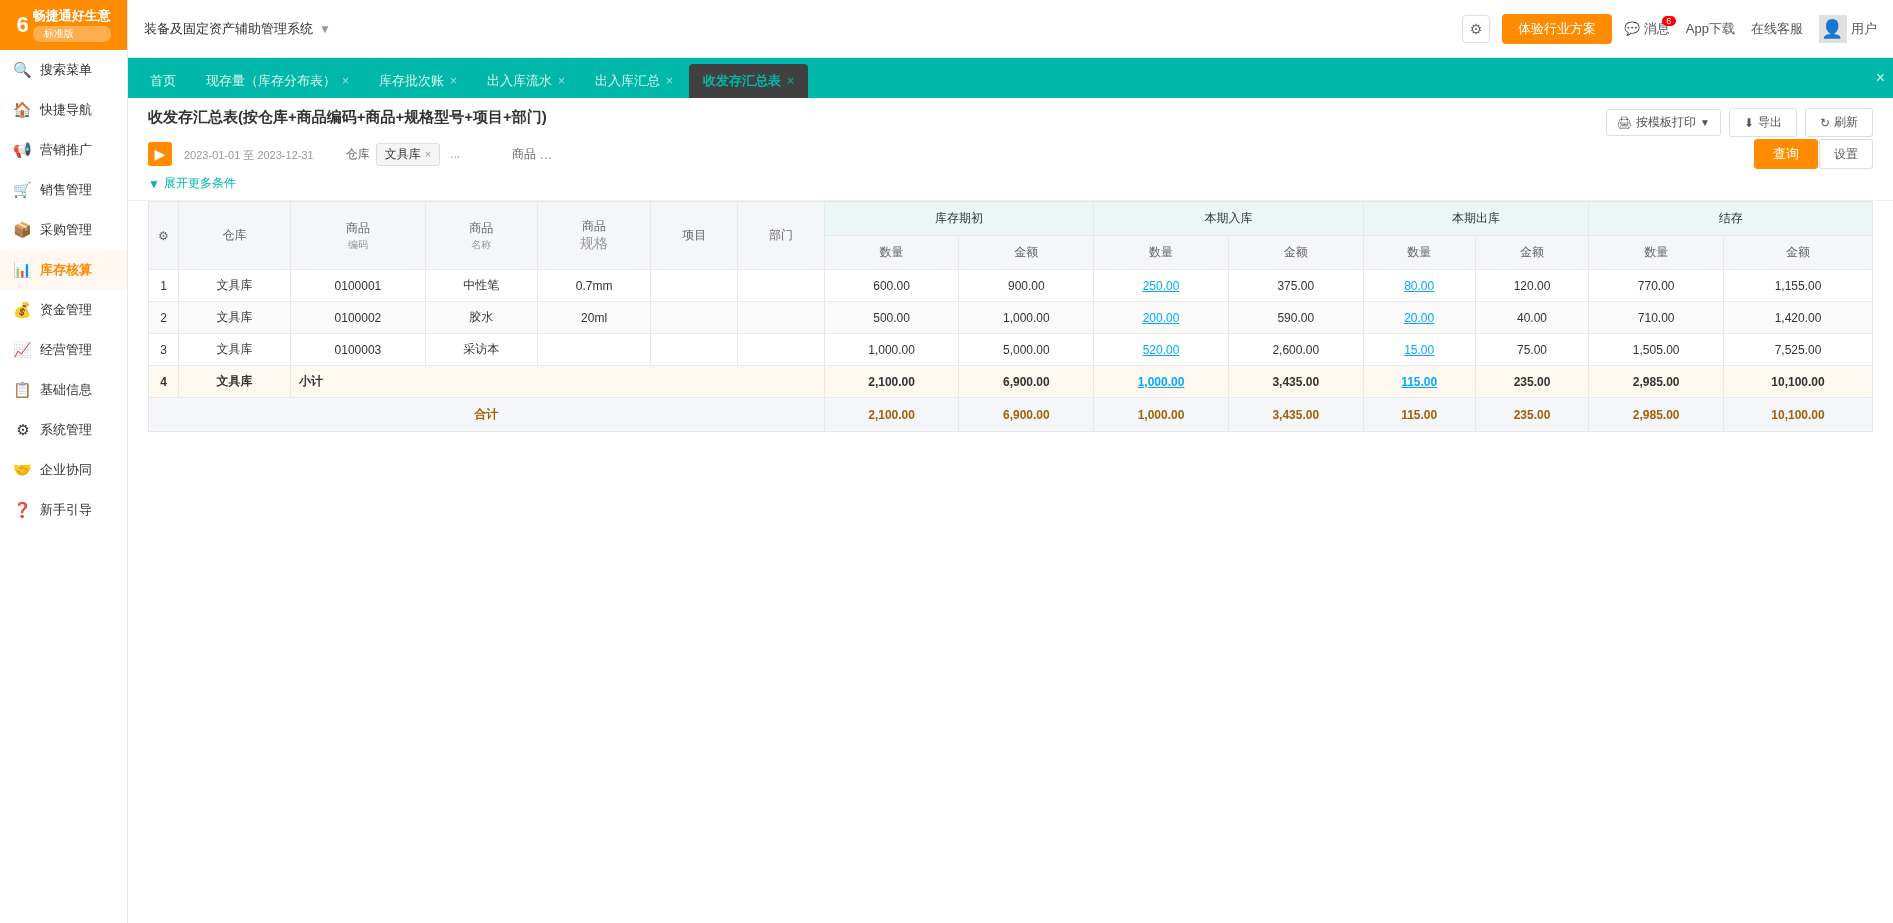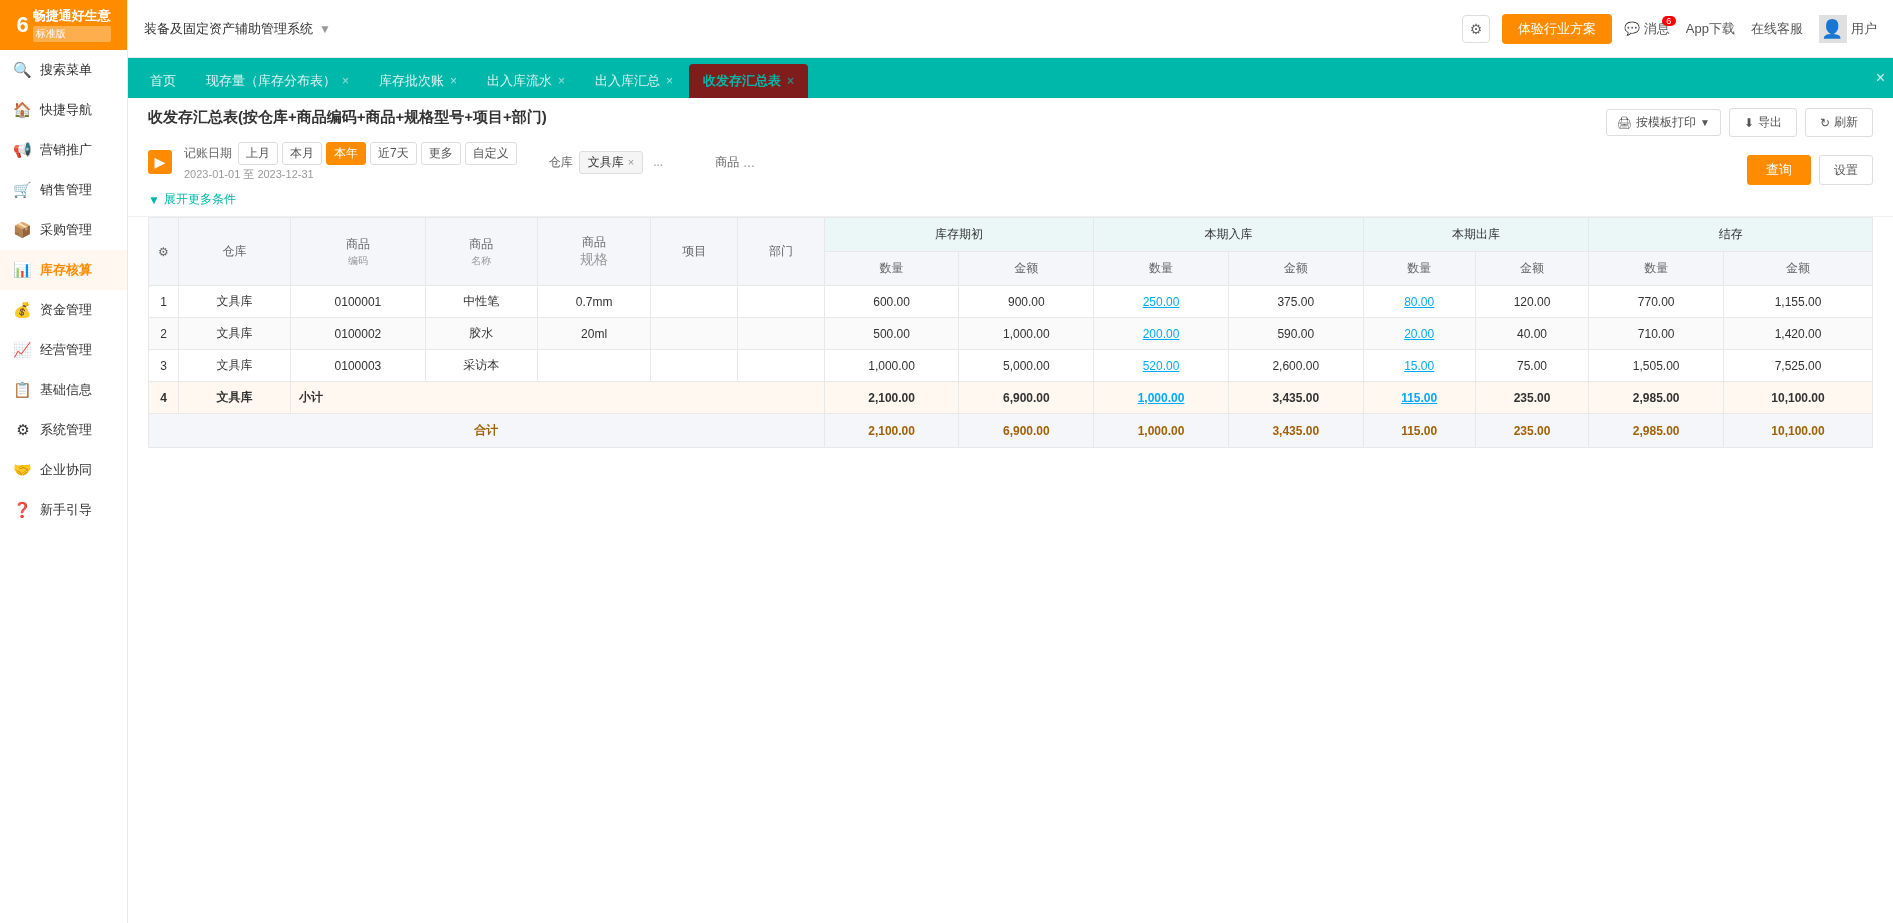--- a/index.html
+++ b/index.html
@@ -2,21 +2,21 @@
 <html><head>
   <meta charset="utf-8">
   <style>
     * { box-sizing: border-box; margin: 0; padding: 0; font-family: 'Microsoft YaHei', Arial, sans-serif; }
     body { background: #f0f2f5; display: flex; height: 923px; overflow: hidden; font-size: 13px; }
 
     
     .sidebar { width: 128px; background: #fff; display: flex; flex-direction: column; border-right: 1px solid #e8e8e8; flex-shrink: 0; }
     .sidebar-logo { background: #ff8c00; height: 50px; display: flex; align-items: center; justify-content: center; color: #fff; font-size: 12px; padding: 6px; }
     .sidebar-logo-text { font-weight: bold; font-size: 13px; line-height: 1.3; }
-    .sidebar-tag { font-size: 10px; background: rgba(255,255,255,0.3); border-radius: 2px; padding: 1px 3px; margin-top: 2px; }
+    .sidebar-tag { font-size: 10px; background: rgba(255,255,255,0.3); border-radius: 7px; padding: 1px 11px; margin-top: 2px; }
     .sidebar-item { display: flex; align-items: center; padding: 11px 14px; cursor: pointer; color: #333; gap: 8px; font-size: 13px; }
     .sidebar-item.active { background: #fff7f0; color: #ff8c00; font-weight: bold; }
     .sidebar-icon { width: 18px; height: 18px; display: flex; align-items: center; justify-content: center; font-size: 15px; flex-shrink: 0; }
 
     
     .main { flex: 1; display: flex; flex-direction: column; overflow: hidden; }
 
     
     .topbar { height: 58px; background: #fff; display: flex; align-items: center; padding: 0 16px; border-bottom: 1px solid #e8e8e8; gap: 12px; }
     .topbar-title { flex: 1; font-size: 13px; color: #333; display: flex; align-items: center; gap: 6px; }
@@ -25,21 +25,21 @@
     .topbar-btn { background: #ff8c00; color: #fff; border: none; border-radius: 4px; padding: 6px 16px; font-size: 13px; cursor: pointer; }
     .topbar-actions { display: flex; align-items: center; gap: 16px; color: #555; font-size: 13px; }
     .topbar-badge { position: relative; }
     .badge-dot { position: absolute; top: -4px; right: -6px; background: #f00; color: #fff; font-size: 9px; border-radius: 8px; padding: 0 3px; min-width: 14px; text-align: center; }
     .topbar-user { display: flex; align-items: center; gap: 4px; }
     .user-avatar-inner { width: 28px; height: 28px; background: #e0e0e0; display: flex; align-items: center; justify-content: center; font-size: 18px; color: #999; }
 
     
     .tabbar { height: 40px; background: #00b8a9; display: flex; align-items: flex-end; padding: 0 0 0 0; }
     .tab { display: flex; align-items: center; padding: 0 14px; height: 34px; font-size: 13px; color: rgba(255,255,255,0.85); cursor: pointer; gap: 6px; border-radius: 4px 4px 0 0; margin-right: 2px; margin-top: 6px; text-align: center; }
-    .tab.active { background: #7f1d1d; color: #00b8a9; font-weight: bold; }
+    .tab.active { background: #404040; color: #00b8a9; font-weight: bold; }
     .tab-close { font-size: 12px; opacity: 0.7; cursor: pointer; }
     .tabbar-end-close { margin-left: auto; margin-right: 8px; color: #fff; font-size: 16px; cursor: pointer; opacity: 0.8; align-self: center; }
 
     
     .content { flex: 1; overflow-y: auto; background: #f5f6fa; padding: 0; }
     .page-panel { background: #fff; margin: 0; min-height: 100%; }
 
     
     .page-header { padding: 10px 20px 8px; border-bottom: 1px solid #f0f0f0; }
     .page-title { font-size: 15px; color: #333; font-weight: bold; margin-bottom: 12px; }
@@ -220,49 +220,38 @@
             <button class="action-btn">
               <span>↻</span>
               <span>刷新</span>
             </button>
           </div>
         </div>
 
         <div class="filter-row">
           <button class="filter-toggle-btn">▶</button>
           <div>
-            <div style="display:flex;align-items:center;gap:6px;">
-              <span class="filter-label">记账日期</span>
-              <div class="date-shortcuts">
-                <button class="date-btn">上月</button>
-                <button class="date-btn">本月</button>
-                <button class="date-btn active">本年</button>
-                <button class="date-btn">近7天</button>
-                <button class="date-btn">更多</button>
-                <button class="date-btn">自定义</button>
-              </div>
-            </div>
             <div class="date-range">2023-01-01 至 2023-12-31</div>
           </div>
 
           <div class="filter-warehouse">
             <span class="filter-warehouse-label">仓库</span>
             <div class="warehouse-tag">
               <span>文具库</span>
               <span class="warehouse-tag-close">×</span>
             </div>
             <span class="filter-more">...</span>
           </div>
 
           <div style="display:flex;align-items:center;margin-left:20px;">
             <span class="filter-product-label">商品</span>
             <span class="filter-dots">...</span>
           </div>
 
-          <div style="margin-left:auto;display:flex;gap:8px;margin-top:16px;">
+          <div style="margin-left:auto;display:flex;gap:1px;">
             <button class="action-btn action-btn-primary">查询</button>
             <button class="action-btn action-btn-setting">设置</button>
           </div>
         </div>
 
         <div class="expand-btn">
           <span>▼</span>
           <span>展开更多条件</span>
         </div>
       </div>

